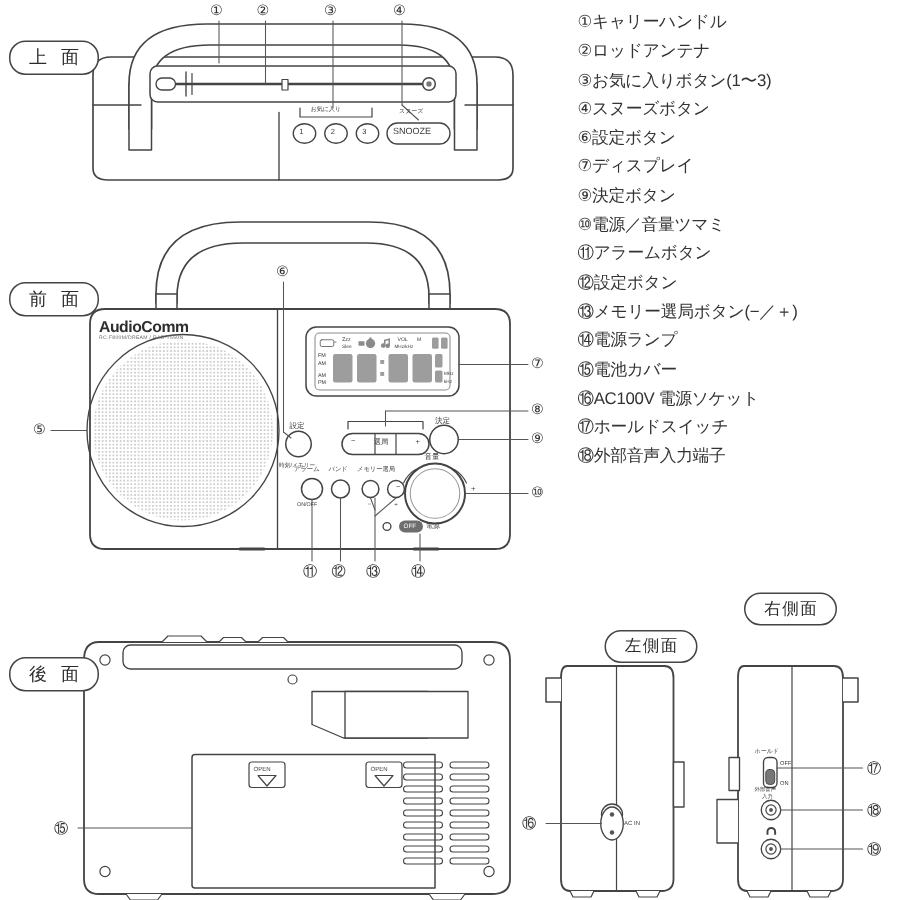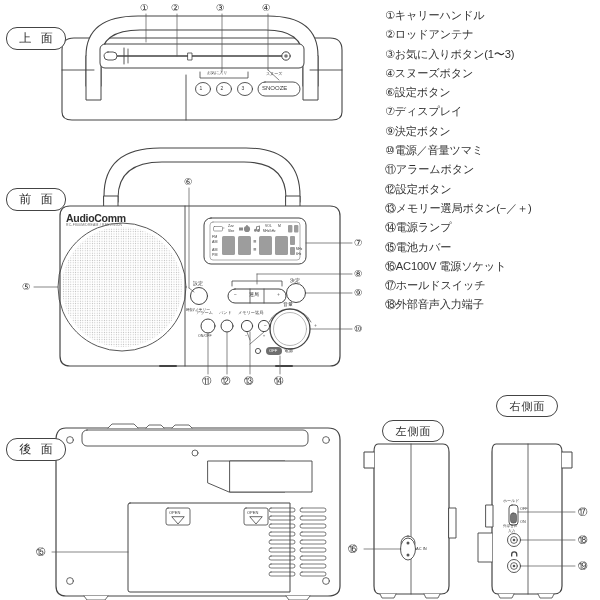--- a/index.html
+++ b/index.html
@@ -38,21 +38,21 @@
     font-size:12px;
     letter-spacing:3px;
     text-indent:3px;
     color:#2b2b2b;
     text-align:center;
     background:#fff;
   }
   #tag-top{left:6px;top:27px;width:58px;height:21px;line-height:21px;}
   #tag-front{left:6px;top:188px;width:58px;height:21px;line-height:21px;}
   #tag-rear{left:6px;top:438px;width:58px;height:21px;line-height:21px;}
-  #tag-left{left:382px;top:420px;width:60px;height:20px;line-height:20px;font-size:11px;letter-spacing:1px;text-indent:1px;}
+  #tag-left{left:403px;top:420px;width:60px;height:20px;line-height:20px;font-size:11px;letter-spacing:1px;text-indent:1px;}
   #tag-right{left:496px;top:395px;width:60px;height:20px;line-height:20px;font-size:11px;letter-spacing:1px;text-indent:1px;}
 
   .brand{
     position:absolute;left:66px;top:212px;
     font-size:10.5px;font-weight:bold;color:#2d2d2d;
     letter-spacing:-0.3px;
   }
   .brand-sub{
     position:absolute;left:66px;top:223px;
     font-size:3.4px;color:#6a6a6a;letter-spacing:0.2px;

